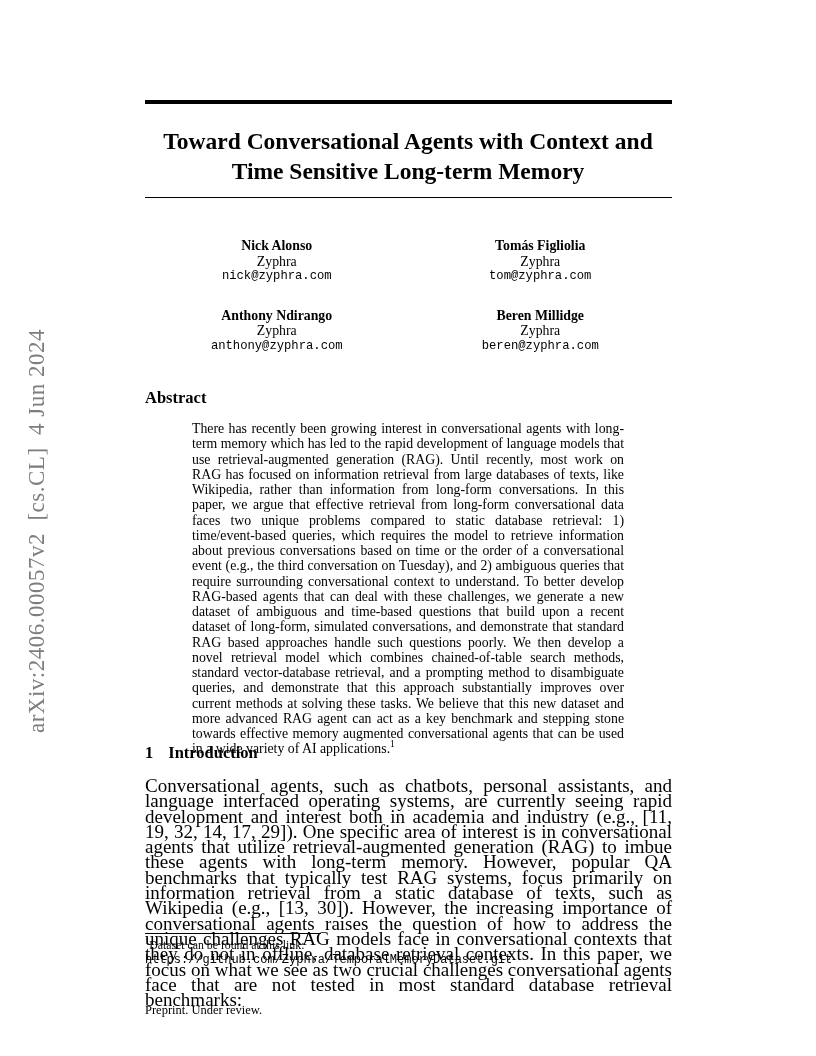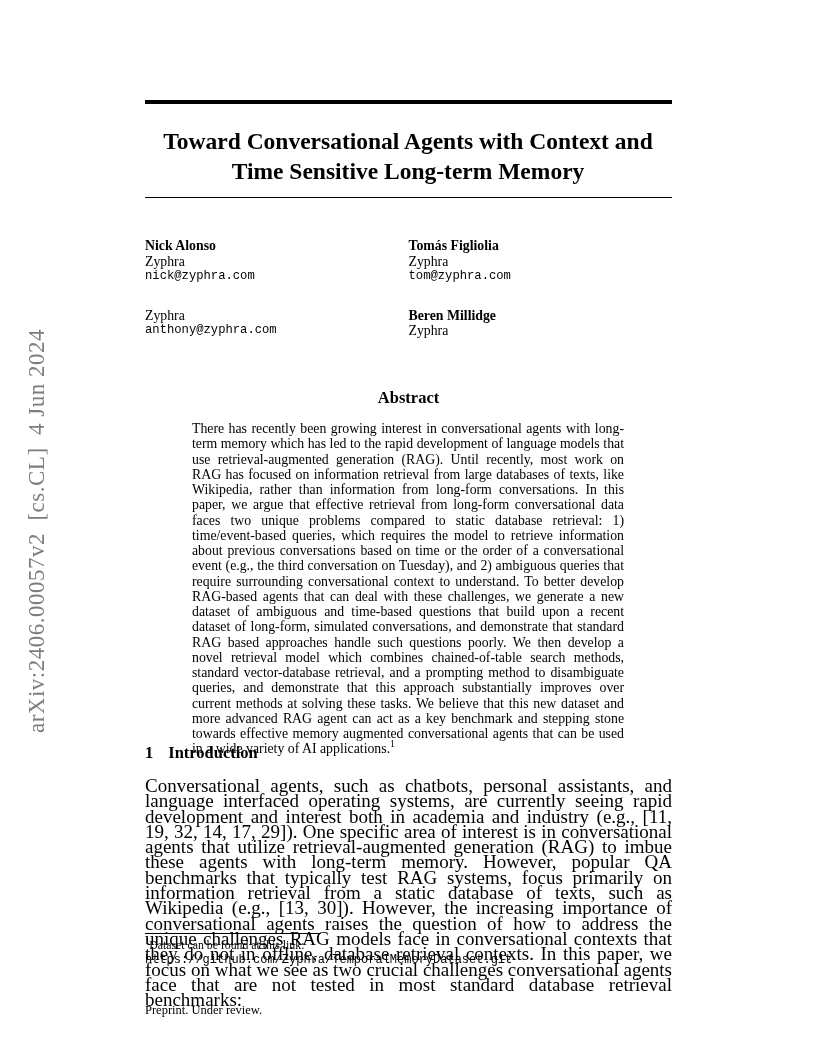--- a/index.html
+++ b/index.html
@@ -50,33 +50,33 @@
   }
   .authors {
     position: absolute;
     left: 145px; top: 238px;
     width: 527px;
     display: grid;
     grid-template-columns: 1fr 1fr;
     row-gap: 23px;
   }
   .author {
+    text-align: center;
     font-size: 13.8px;
     line-height: 15.5px;
   }
   .author .name { font-weight: bold; }
   .author .email {
     font-family: "Liberation Mono", monospace;
     font-size: 12.2px;
   }
   .abstract-heading {
     position: absolute;
     left: 145px; top: 388px;
     width: 527px;
-    text-align: center;
     font-size: 16.5px;
     font-weight: bold;
     margin: 0;
   }
   .abstract-text {
     position: absolute;
     left: 192px; top: 421px;
     width: 432px;
     text-align: justify;
     font-size: 13.8px;
@@ -146,26 +146,28 @@
       <div class="name">Nick Alonso</div>
       <div class="affil">Zyphra</div>
       <div class="email">nick@zyphra.com</div>
     </div>
     <div class="author">
       <div class="name">Tomás Figliolia</div>
       <div class="affil">Zyphra</div>
       <div class="email">tom@zyphra.com</div>
     </div>
     <div class="author">
+      <div class="name">Anthony Ndirango</div>
       <div class="affil">Zyphra</div>
       <div class="email">anthony@zyphra.com</div>
     </div>
     <div class="author">
       <div class="name">Beren Millidge</div>
       <div class="affil">Zyphra</div>
+      <div class="email">beren@zyphra.com</div>
     </div>
   </div>
 
   <h2 class="abstract-heading">Abstract</h2>
 
   <p class="abstract-text"><span>There has recently been growing interest in conversational agents with long-term memory which has led to the rapid development of language models that use retrieval-augmented generation (RAG). Until recently, most work on RAG has focused on information retrieval from large databases of texts, like Wikipedia, rather than information from long-form conversations. In this paper, we argue that effective retrieval from long-form conversational data faces two unique problems compared to static database retrieval: 1) time/event-based queries, which requires the model to retrieve information about previous conversations based on time or the order of a conversational event (e.g., the third conversation on Tuesday), and 2) ambiguous queries that require surrounding conversational context to understand. To better develop RAG-based agents that can deal with these challenges, we generate a new dataset of ambiguous and time-based questions that build upon a recent dataset of long-form, simulated conversations, and demonstrate that standard RAG based approaches handle such questions poorly. We then develop a novel retrieval model which combines chained-of-table search methods, standard vector-database retrieval, and a prompting method to disambiguate queries, and demonstrate that this approach substantially improves over current methods at solving these tasks. We believe that this new dataset and more advanced RAG agent can act as a key benchmark and stepping stone towards effective memory augmented conversational agents that can be used in a wide variety of AI applications.</span><sup>1</sup></p>
 
   <h2 class="section-heading"><span>1</span><span class="secgap"></span><span>Introduction</span></h2>
 
   <p class="body-text">Conversational agents, such as chatbots, personal assistants, and language interfaced operating systems, are currently seeing rapid development and interest both in academia and industry (e.g., [11, 19, 32, 14, 17, 29]). One specific area of interest is in conversational agents that utilize retrieval-augmented generation (RAG) to imbue these agents with long-term memory. However, popular QA benchmarks that typically test RAG systems, focus primarily on information retrieval from a static database of texts, such as Wikipedia (e.g., [13, 30]). However, the increasing importance of conversational agents raises the question of how to address the unique challenges RAG models face in conversational contexts that they do not in offline, database retrieval contexts. In this paper, we focus on what we see as two crucial challenges conversational agents face that are not tested in most standard database retrieval benchmarks:</p>

